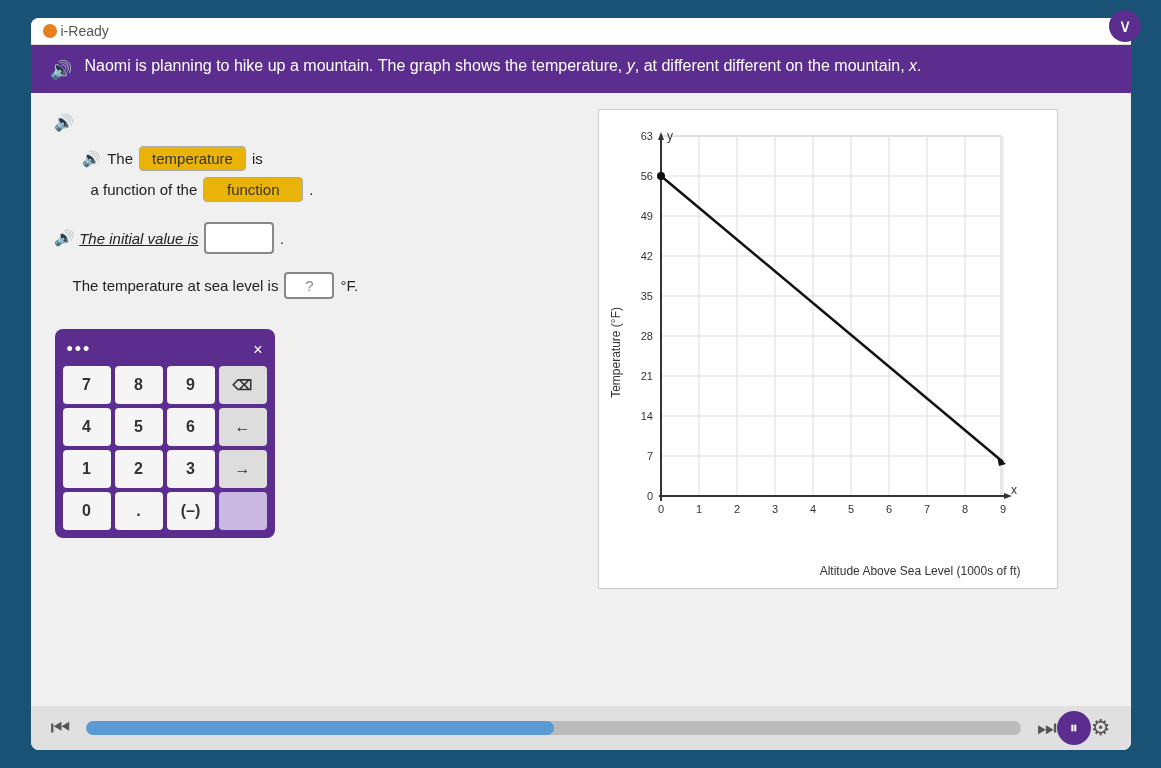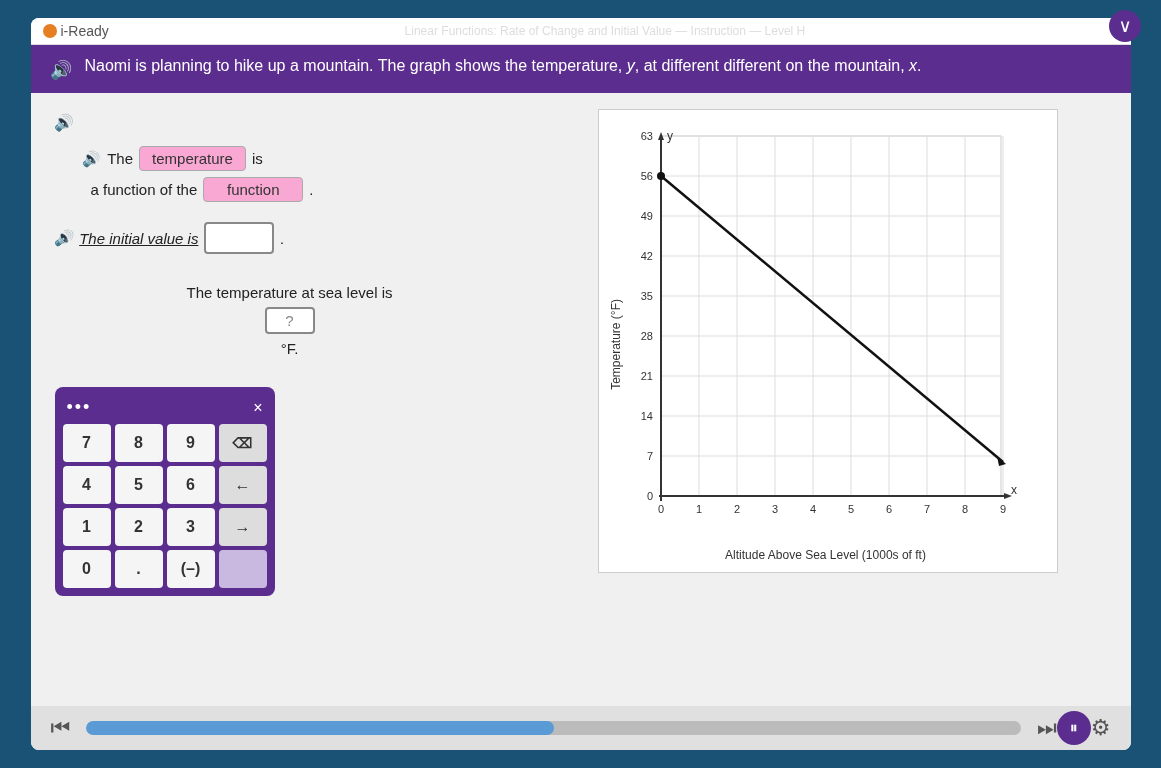--- a/index.html
+++ b/index.html
@@ -74,21 +74,21 @@
     .statement-row {
       display: flex;
       align-items: center;
       gap: 6px;
       font-size: 15px;
       color: #222;
       flex-wrap: wrap;
       margin-left: 28px;
     }
     .dropdown-box {
-      background: #f9a8d4;
+      background: #eab308;
       border: 1px solid #aaa;
       border-radius: 4px;
       padding: 3px 12px;
       font-size: 15px;
       color: #333;
       min-width: 100px;
       text-align: center;
     }
     .input-box {
       background: #fff;
@@ -284,21 +284,20 @@
 </head>
 <body>
 
 <div class="main-container">
 
   <div style="background:#fff; padding:4px 12px; display:flex; align-items:center; justify-content:space-between; border-bottom:1px solid #ddd;">
     <div class="iready-logo">
       <span class="logo-dot"></span>
       <span>i-Ready</span>
     </div>
-    <div class="top-bar-title">Linear Functions: Rate of Change and Initial Value — Instruction — Level H</div>
     <div class="close-btn">×</div>
   </div>
 
   <div class="header-band">
     <span class="speaker-icon">🔊</span>
     <div>
       <span>Naomi is planning to hike up a mountain. The graph shows the temperature, <em>y</em>, at different </span>
       <span class="underline">different</span>
       <span> on the mountain, <em>x</em>.</span>
     </div>
@@ -327,21 +326,21 @@
         </div>
       </div>
 
       <div class="initial-value-row" style="margin-top:6px;">
         <span>🔊</span>
         <span style="font-style:italic;text-decoration:underline;">The initial value is</span>
         <div class="input-box" style="min-width:70px; height:32px;">&nbsp;</div>
         <span>.</span>
       </div>
 
-      <div class="sea-level-row" style="margin-top:16px;flex-direction:column;">
+      <div class="sea-level-row" style="margin-top:4px;">
         <span>The temperature at sea level is</span>
         <div class="input-box-question">?</div>
         <span>°F.</span>
       </div>
 
       <div class="calculator" style="margin-top:16px;">
         <div class="calc-top-bar">
           <span class="calc-dots">•••</span>
           <span class="calc-close">×</span>
         </div>
@@ -432,21 +431,21 @@
 
               <text x="380" y="368" font-size="12" fill="#333">x</text>
 
               <line x1="30" y1="50" x2="372" y2="336" stroke="#111" stroke-width="2.5"></line>
 
               <circle cx="30" cy="50" r="4" fill="#111"></circle>
 
               <polygon points="375,338 366,330 368,340" fill="#111"></polygon>
             </svg>
 
-            <div style="text-align:center; font-size:12px; color:#333; margin-top:2px;">Altitude Above Sea Level (1000s of ft)</div>
+            <div style="text-align:right; font-size:12px; color:#333; margin-top:18px;">Altitude Above Sea Level (1000s of ft)</div>
           </div>
         </div>
       </div>
     </div>
   </div>
 
   <div class="bottom-bar">
     <button class="bottom-nav-btn">⏮</button>
     <div class="progress-bar-container">
       <div class="progress-bar-fill" style="width:50%"></div>

